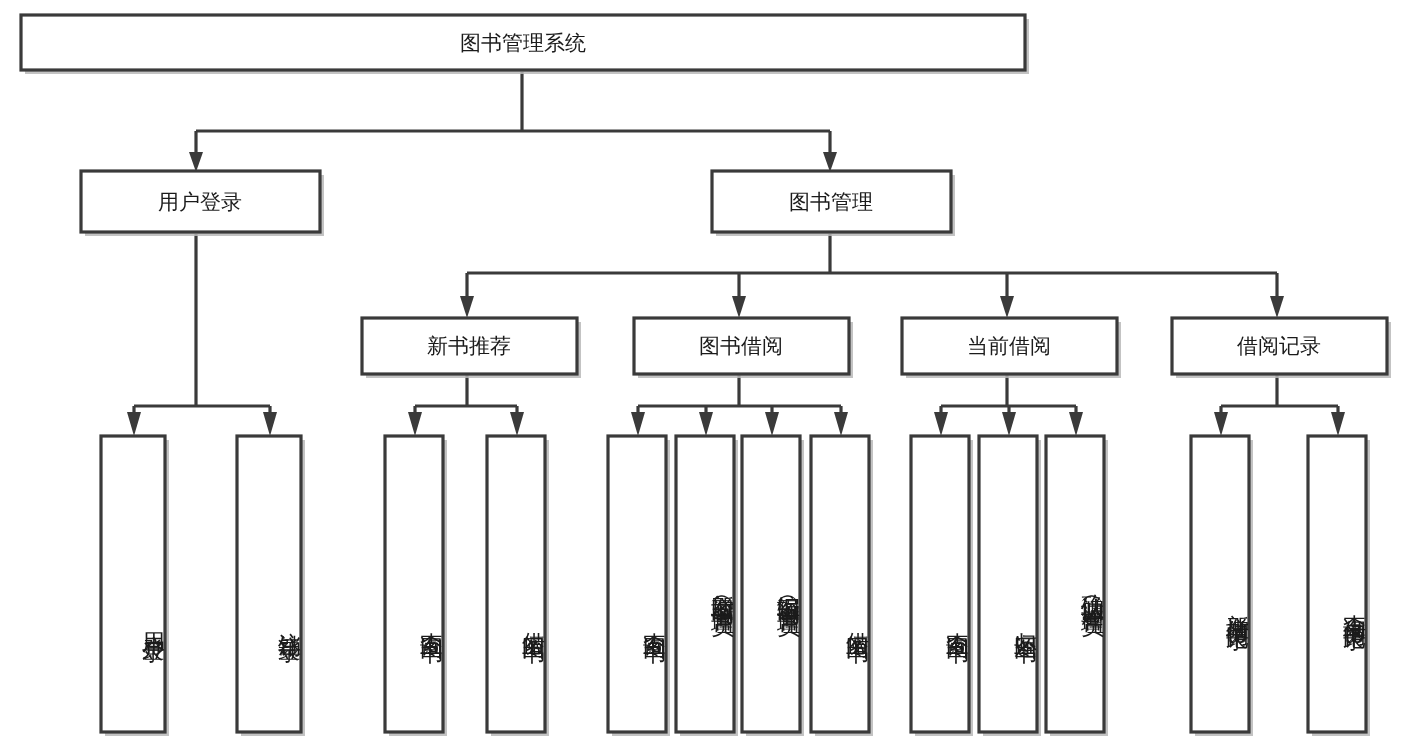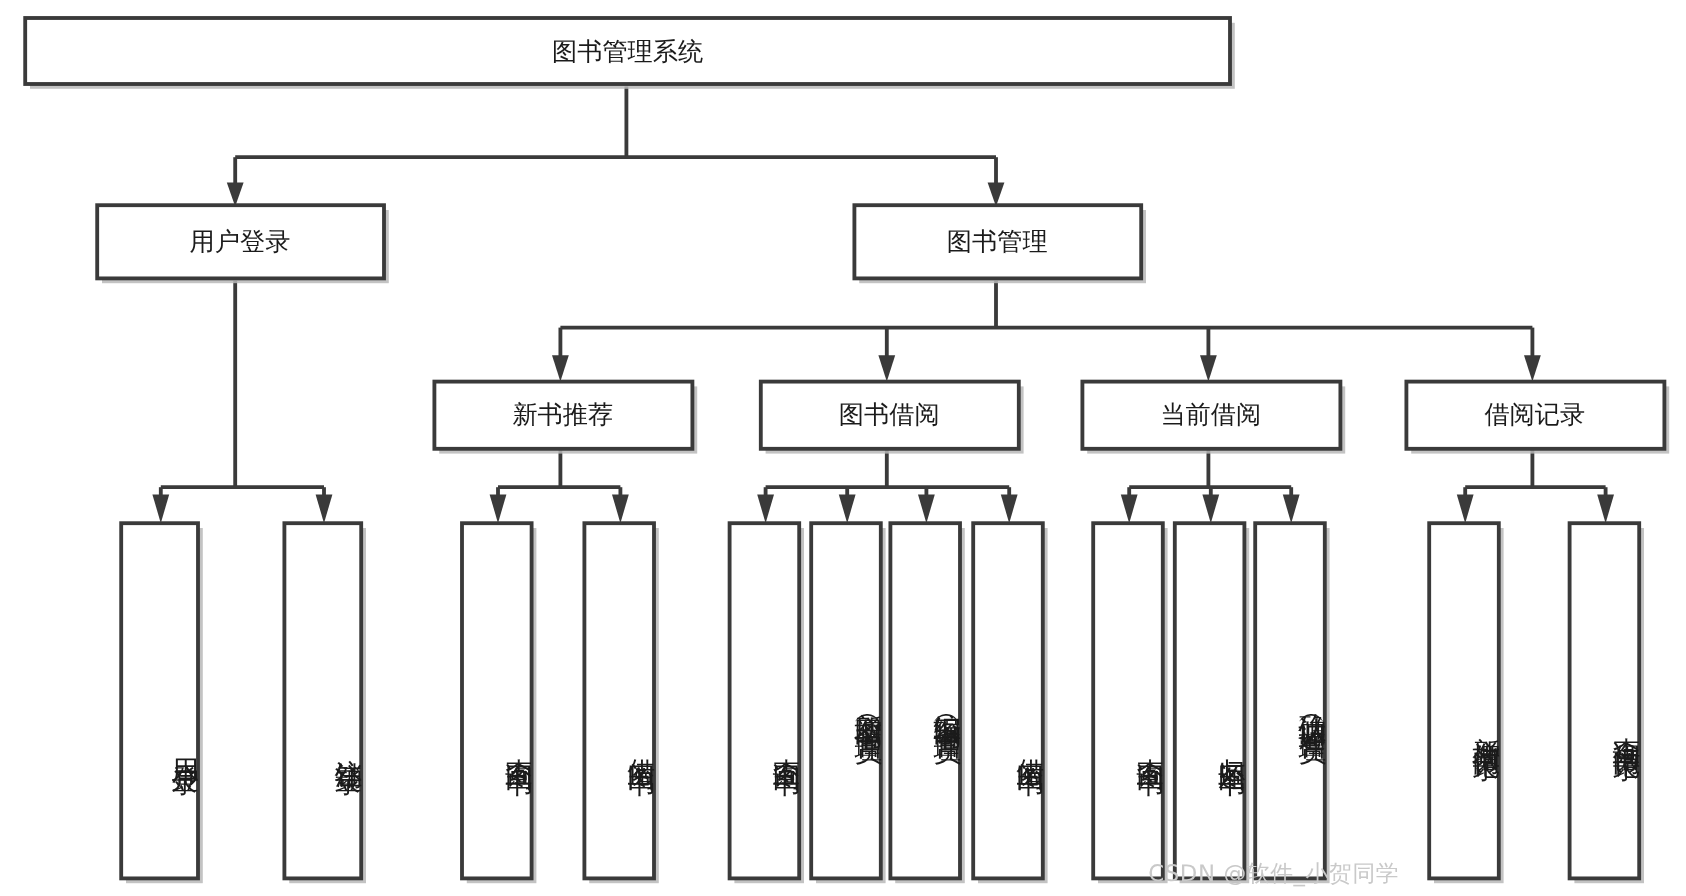--- a/index.html
+++ b/index.html
@@ -257,14 +257,13 @@
   <div class="leaf-label-wrap" style="left:911px; top:508px; width:58px; height:224px;">查询图书</div>
 
   <div class="leaf-label-wrap" style="left:979px; top:508px; width:58px; height:224px;">归还图书</div>
 
   <div class="leaf-label-wrap" style="left:1046px; top:446px; width:58px; height:286px;">确认归还（管理员）</div>
 
   <div class="leaf-label-wrap" style="left:1191px; top:478px; width:58px; height:254px;">新增借阅记录</div>
 
   <div class="leaf-label-wrap" style="left:1308px; top:478px; width:58px; height:254px;">查询借阅记录</div>
 
-  <div class="watermark">CSDN @软件_小贺同学</div>
 </div>
 
 </body></html>

